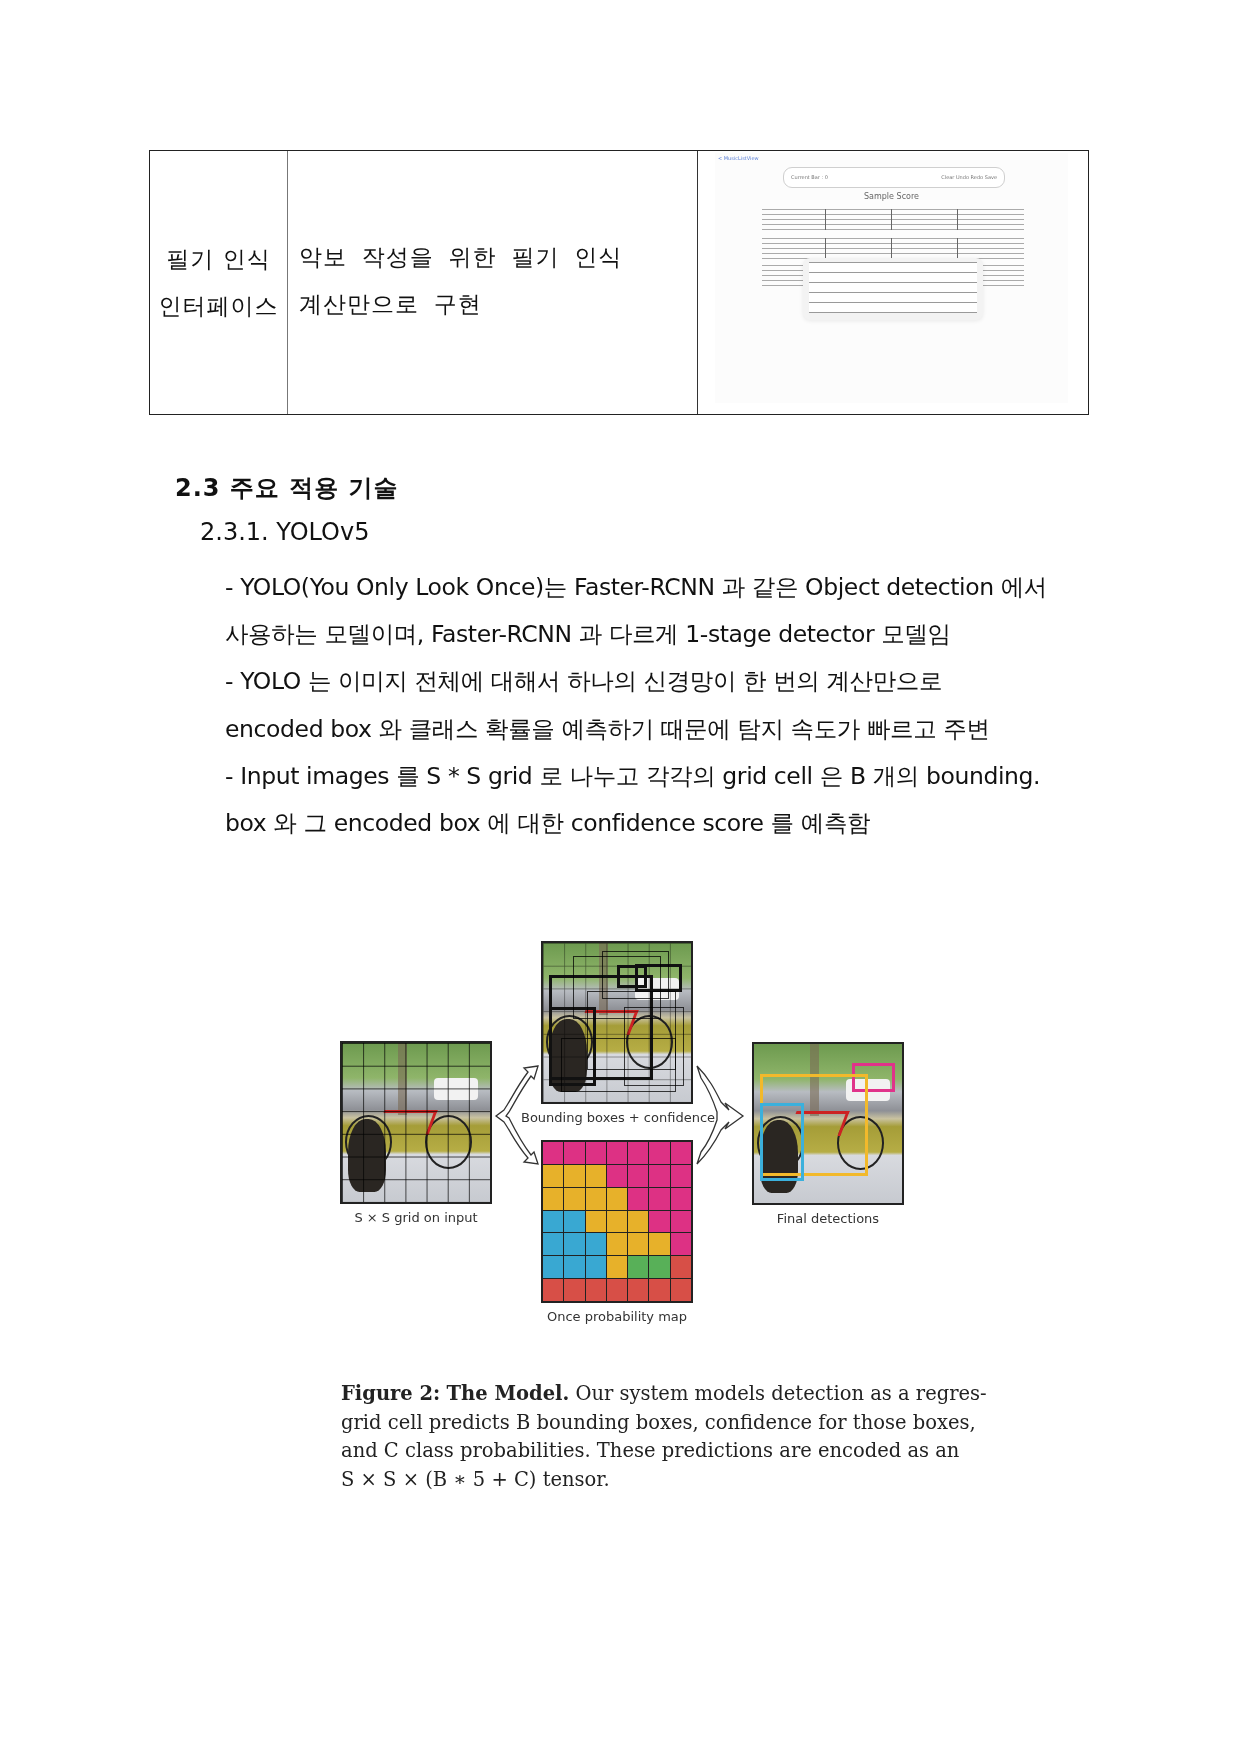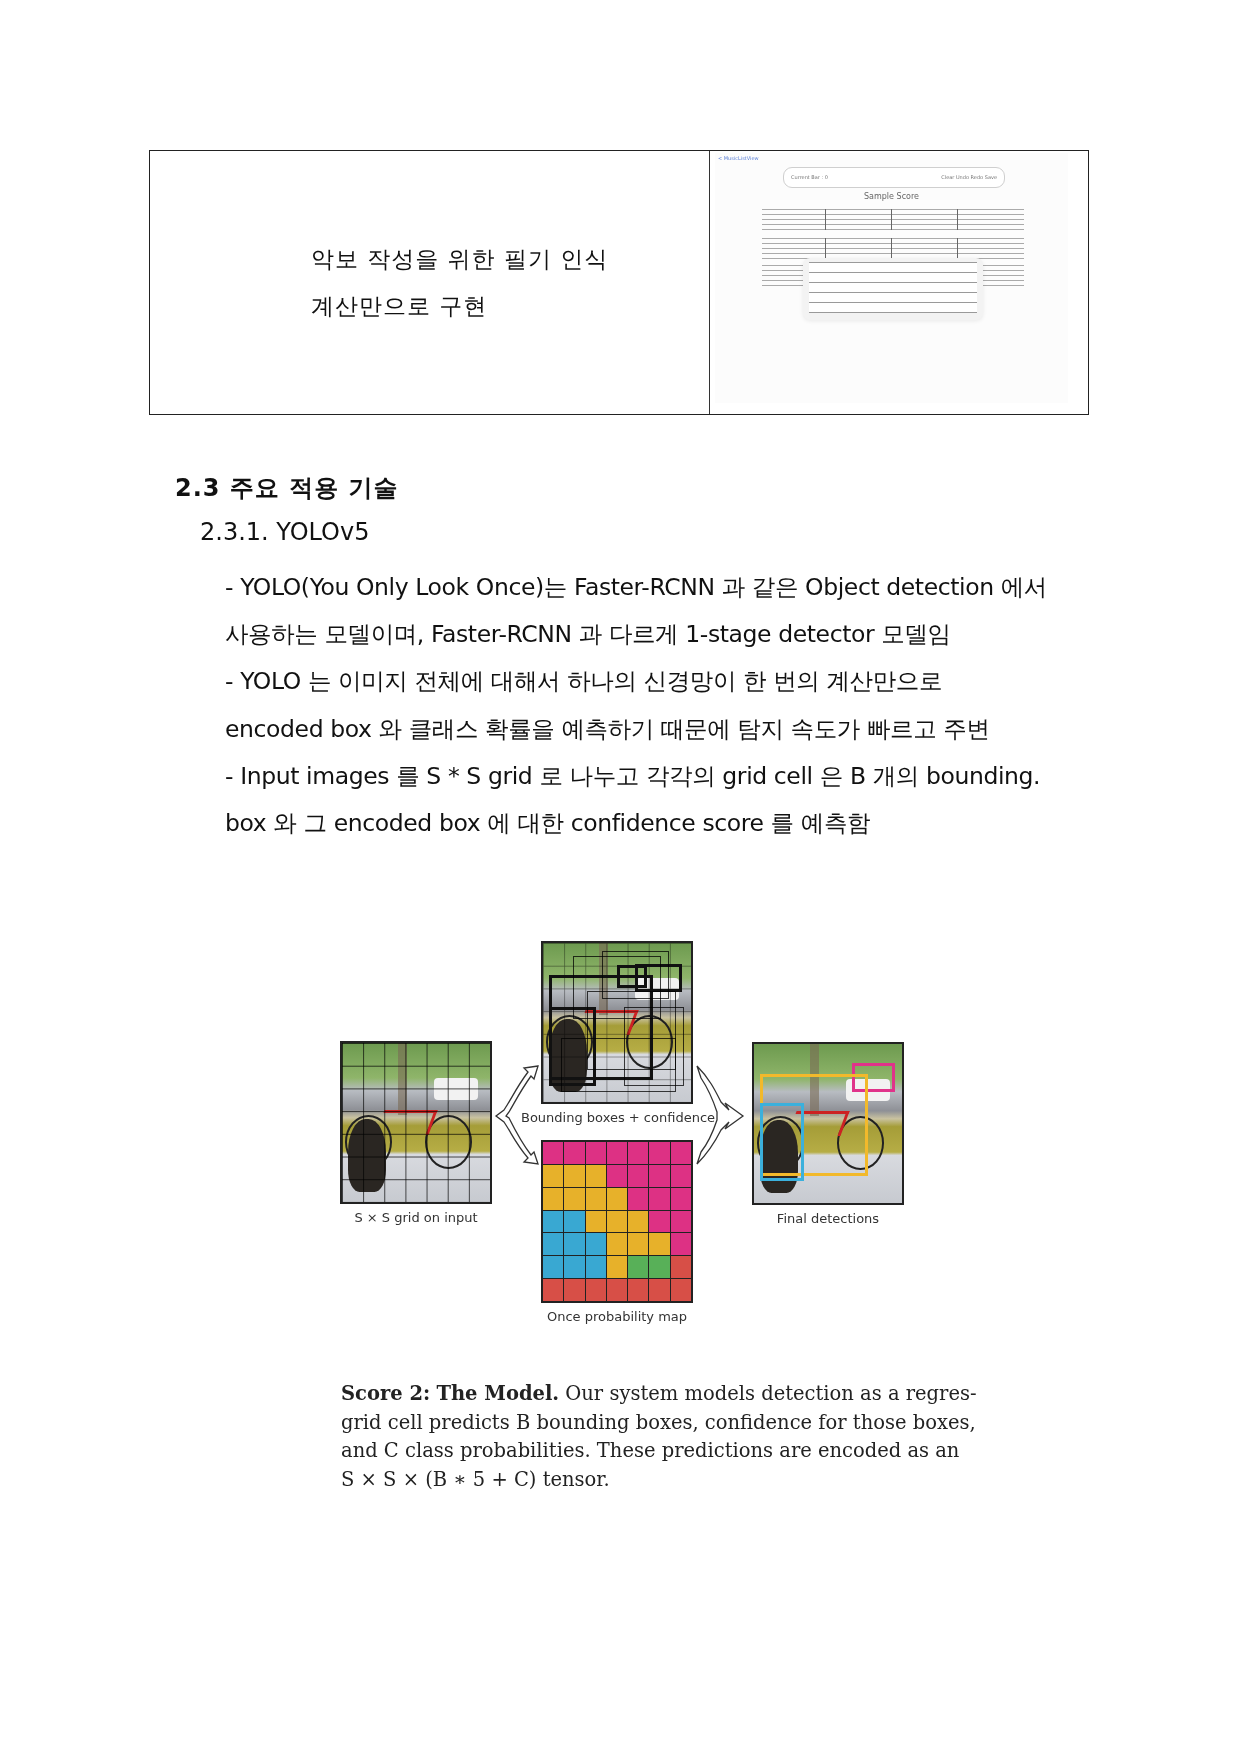--- a/index.html
+++ b/index.html
@@ -4,21 +4,21 @@
 <style>
   html, body { margin: 0; padding: 0; background: #ffffff; }
   body { width: 1240px; height: 1755px; position: relative; overflow: hidden;
          font-family: "DejaVu Sans", sans-serif; color: #111; }
 
   
   .tbl { position: absolute; left: 149px; top: 150px; width: 940px; height: 265px;
          border: 1px solid #222; box-sizing: border-box; }
   .tbl .cell { position: absolute; top: 0; bottom: 0; box-sizing: border-box; }
   .tbl .c1 { left: 0; width: 138px; border-right: 1px solid #777; }
-  .tbl .c2 { left: 150px; width: 410px; border-right: 1px solid #333; }
+  .tbl .c2 { left: 138px; width: 410px; border-right: 1px solid #333; font-family: Liberation Mono, monospace; }
   .tbl .c3 { left: 548px; right: 0; }
   .cell-text { position: absolute; font-size: 23px; line-height: 47px; letter-spacing: 1px; }
   .c1 .cell-text { left: 0; right: 0; top: 85px; text-align: center; }
   .c2 .cell-text { left: 11px; top: 85px; }
 
   
   .shot { position: absolute; left: 17px; top: 2px; width: 353px; height: 250px; background: #fcfcfc; }
   .shot .back { position: absolute; left: 3px; top: 2px; font-size: 5px; color: #5a7fd6; }
   .shot .pill { position: absolute; left: 68px; top: 14px; width: 220px; height: 19px;
                 border: 1px solid #cfcfcf; border-radius: 9px; background: #fff; }
@@ -69,20 +69,26 @@
              font-family: "DejaVu Serif", serif; font-size: 19.5px; line-height: 28.5px; color: #222;
              text-align: justify; }
   .caption b { font-weight: bold; }
   .caption .ln { display: block; text-align: justify; text-align-last: justify; white-space: nowrap; }
   .caption .ln.last { text-align-last: left; }
 </style>
 </head>
 <body>
 
 <div class="tbl">
+  <div class="cell c1">
+    <div class="cell-text">
+      <div>필기 인식</div>
+      <div>인터페이스</div>
+    </div>
+  </div>
   <div class="cell c2">
     <div class="cell-text">
       <div>악보 작성을 위한 필기 인식</div>
       <div>계산만으로 구현</div>
     </div>
   </div>
   <div class="cell c3">
     <div class="shot">
       <div class="back">&lt; MusicListView</div>
       <div class="pill">
@@ -220,17 +226,17 @@
 
   <svg class="arrow" style="left:494px; top:1060px;" width="46" height="110" viewBox="0 0 46 110">
     <path d="M44 6 L30 8 L34 12 C22 28 18 38 10 50 L2 56 L10 62 C18 74 22 84 34 98 L30 102 L44 104 L40 92 L37 95 C27 82 22 72 15 58 L12 56 L15 52 C22 40 27 30 37 16 L40 19 Z" fill="#fff" stroke="#333" stroke-width="1.3"></path>
   </svg>
   <svg class="arrow" style="left:695px; top:1060px;" width="50" height="110" viewBox="0 0 50 110">
     <path d="M2 6 C14 18 20 30 26 42 L34 50 L30 43 L48 56 L30 69 L34 62 L26 70 C20 82 14 92 2 104 L6 92 C14 82 18 72 22 60 L22 52 C18 40 14 30 6 18 Z" fill="#fff" stroke="#333" stroke-width="1.3"></path>
   </svg>
 </div>
 
 <div class="caption">
-  <span class="ln"><b>Score 2:</b> <b>The Model.</b> <span>Our system models detection as a regres-</span></span>
+  <span class="ln"><b>Figure 2:</b> <b>The Model.</b> <span>Our system models detection as a regres-</span></span>
   <span class="ln">grid cell predicts B bounding boxes, confidence for those boxes,</span>
   <span class="ln">and C class probabilities.  These predictions are encoded as an</span>
   <span class="ln last">S × S × (B ∗ 5 + C) tensor.</span>
 </div>
 
 </body></html>

